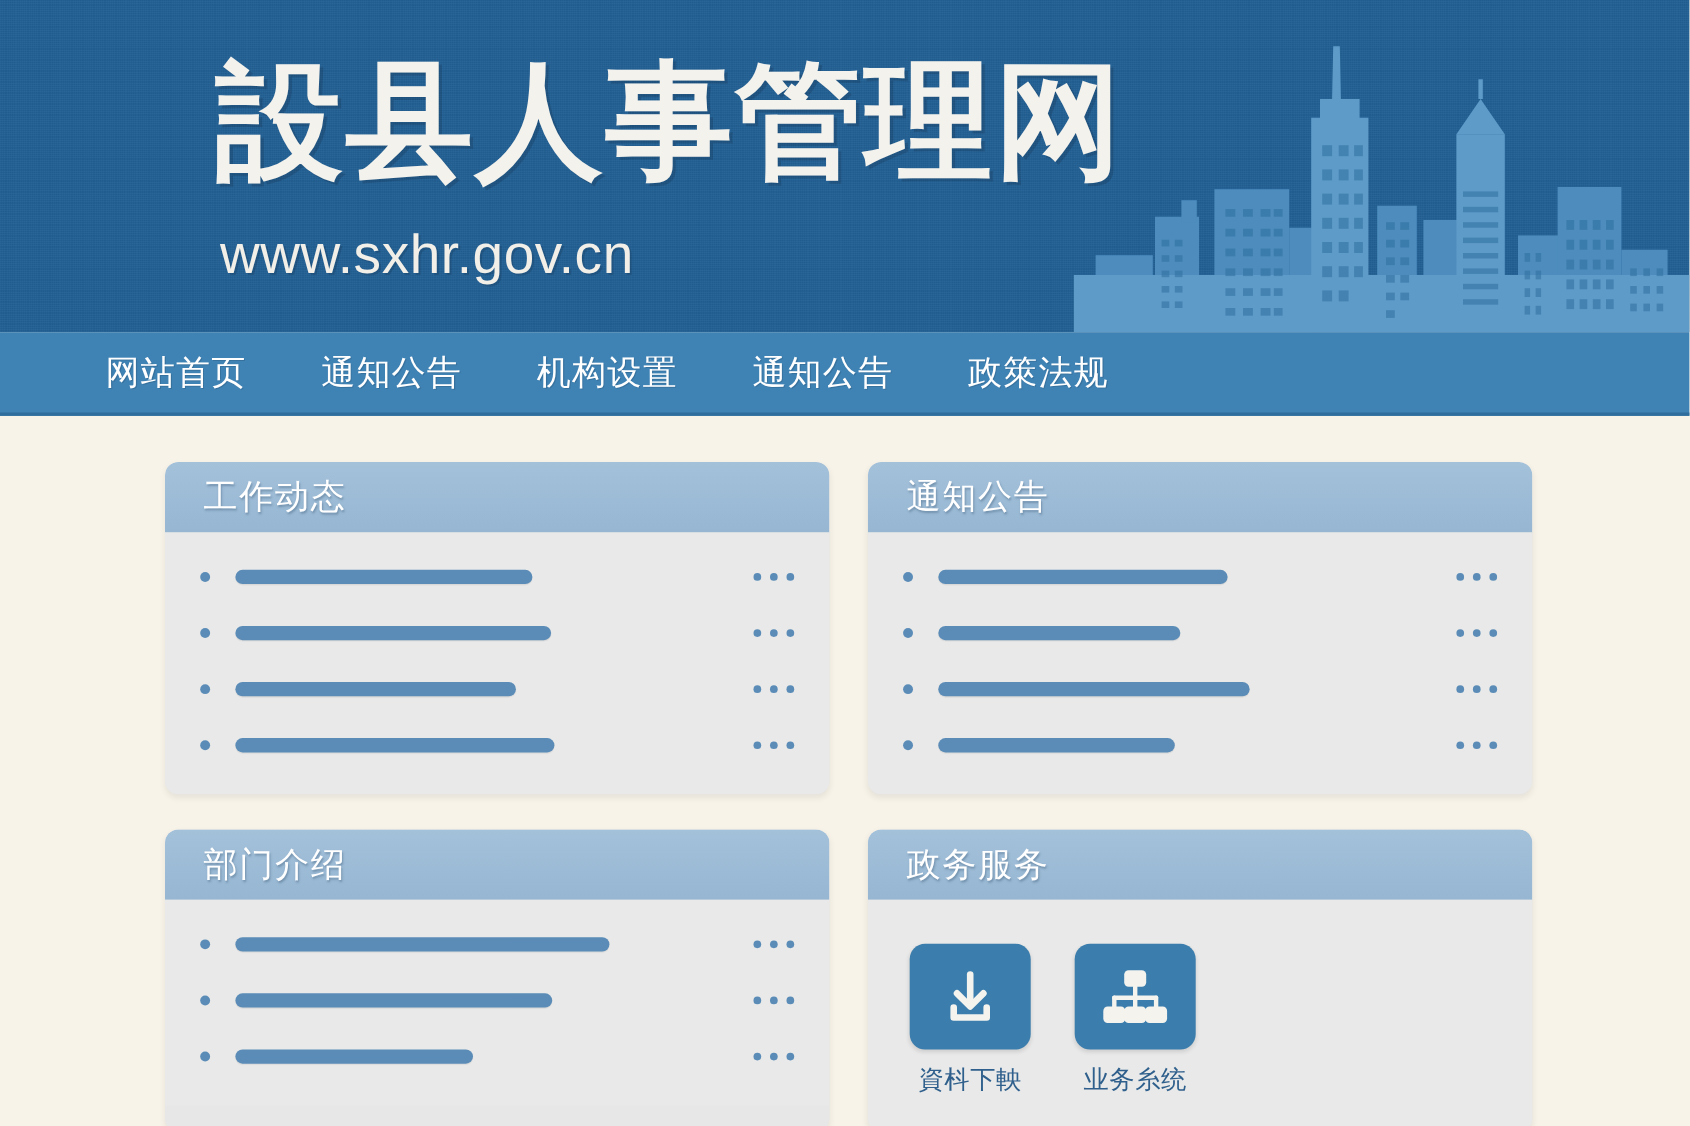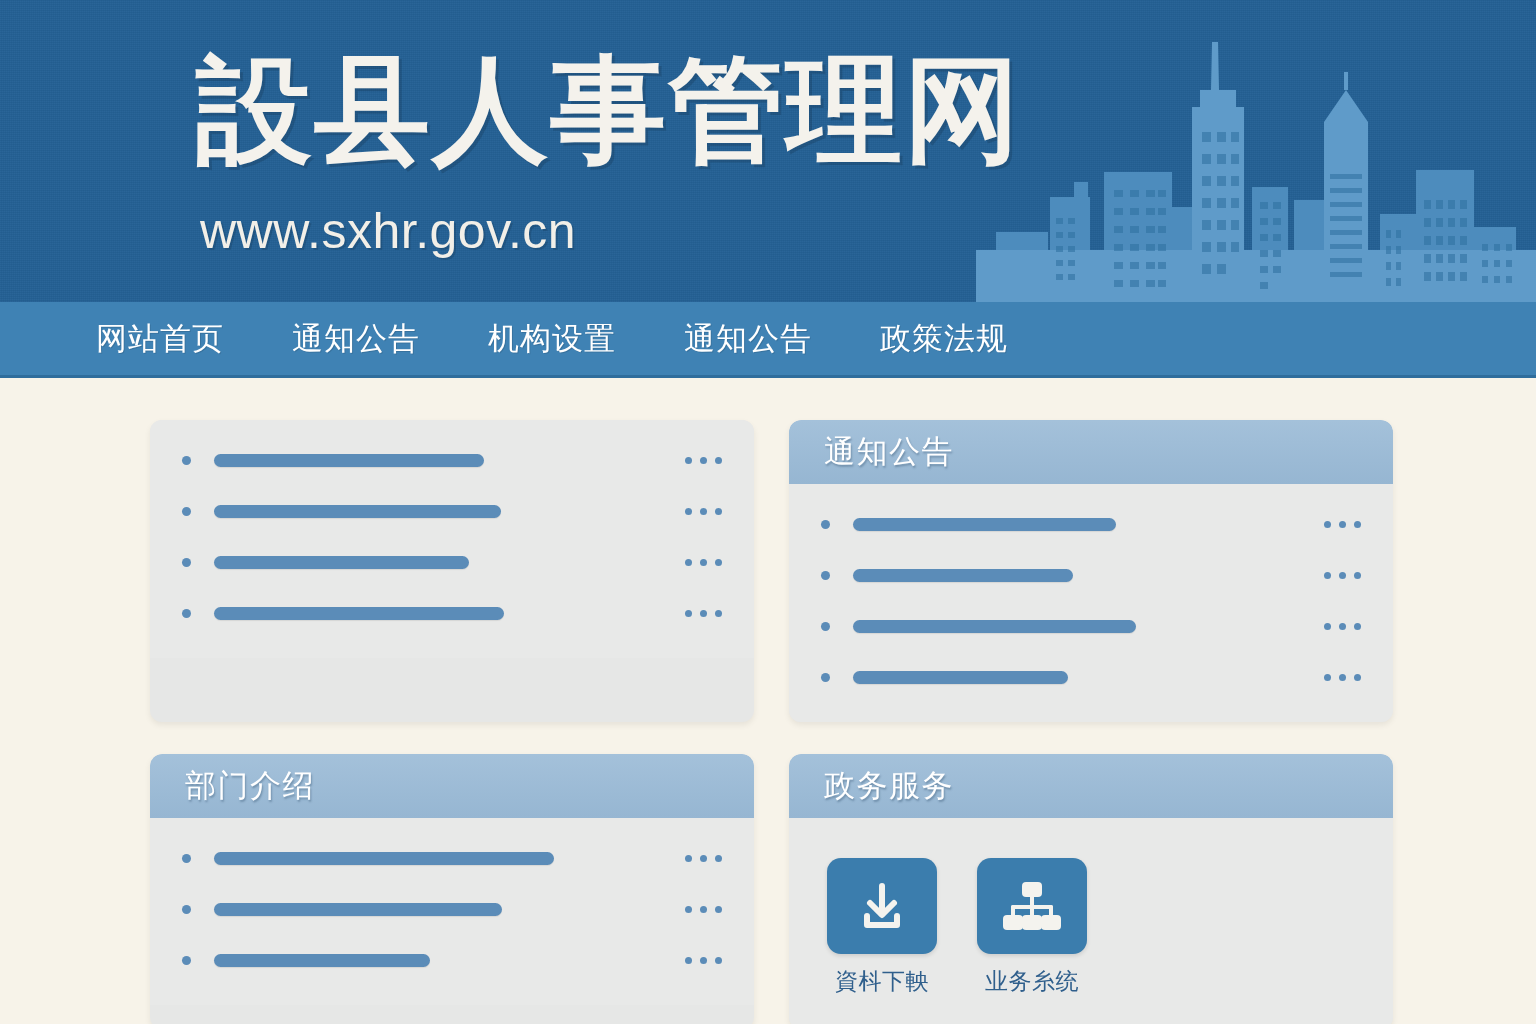--- a/index.html
+++ b/index.html
@@ -360,20 +360,23 @@
     <div class="nav-item">机构设置</div>
     <div class="nav-item">通知公告</div>
     <div class="nav-item">政箂法规</div>
   </div>
 
   <div class="main">
 
     <div class="grid-row">
 
       <div class="card">
+        <div class="card-header">
+          <span class="card-header-title">工作动态</span>
+        </div>
         <div class="card-body">
           <div class="list-item">
             <span class="bullet"></span>
             <span class="bar" style="width:270px"></span>
             <span class="dots">
                 <span></span>
                 <span></span>
                 <span></span>
               </span>
           </div>

